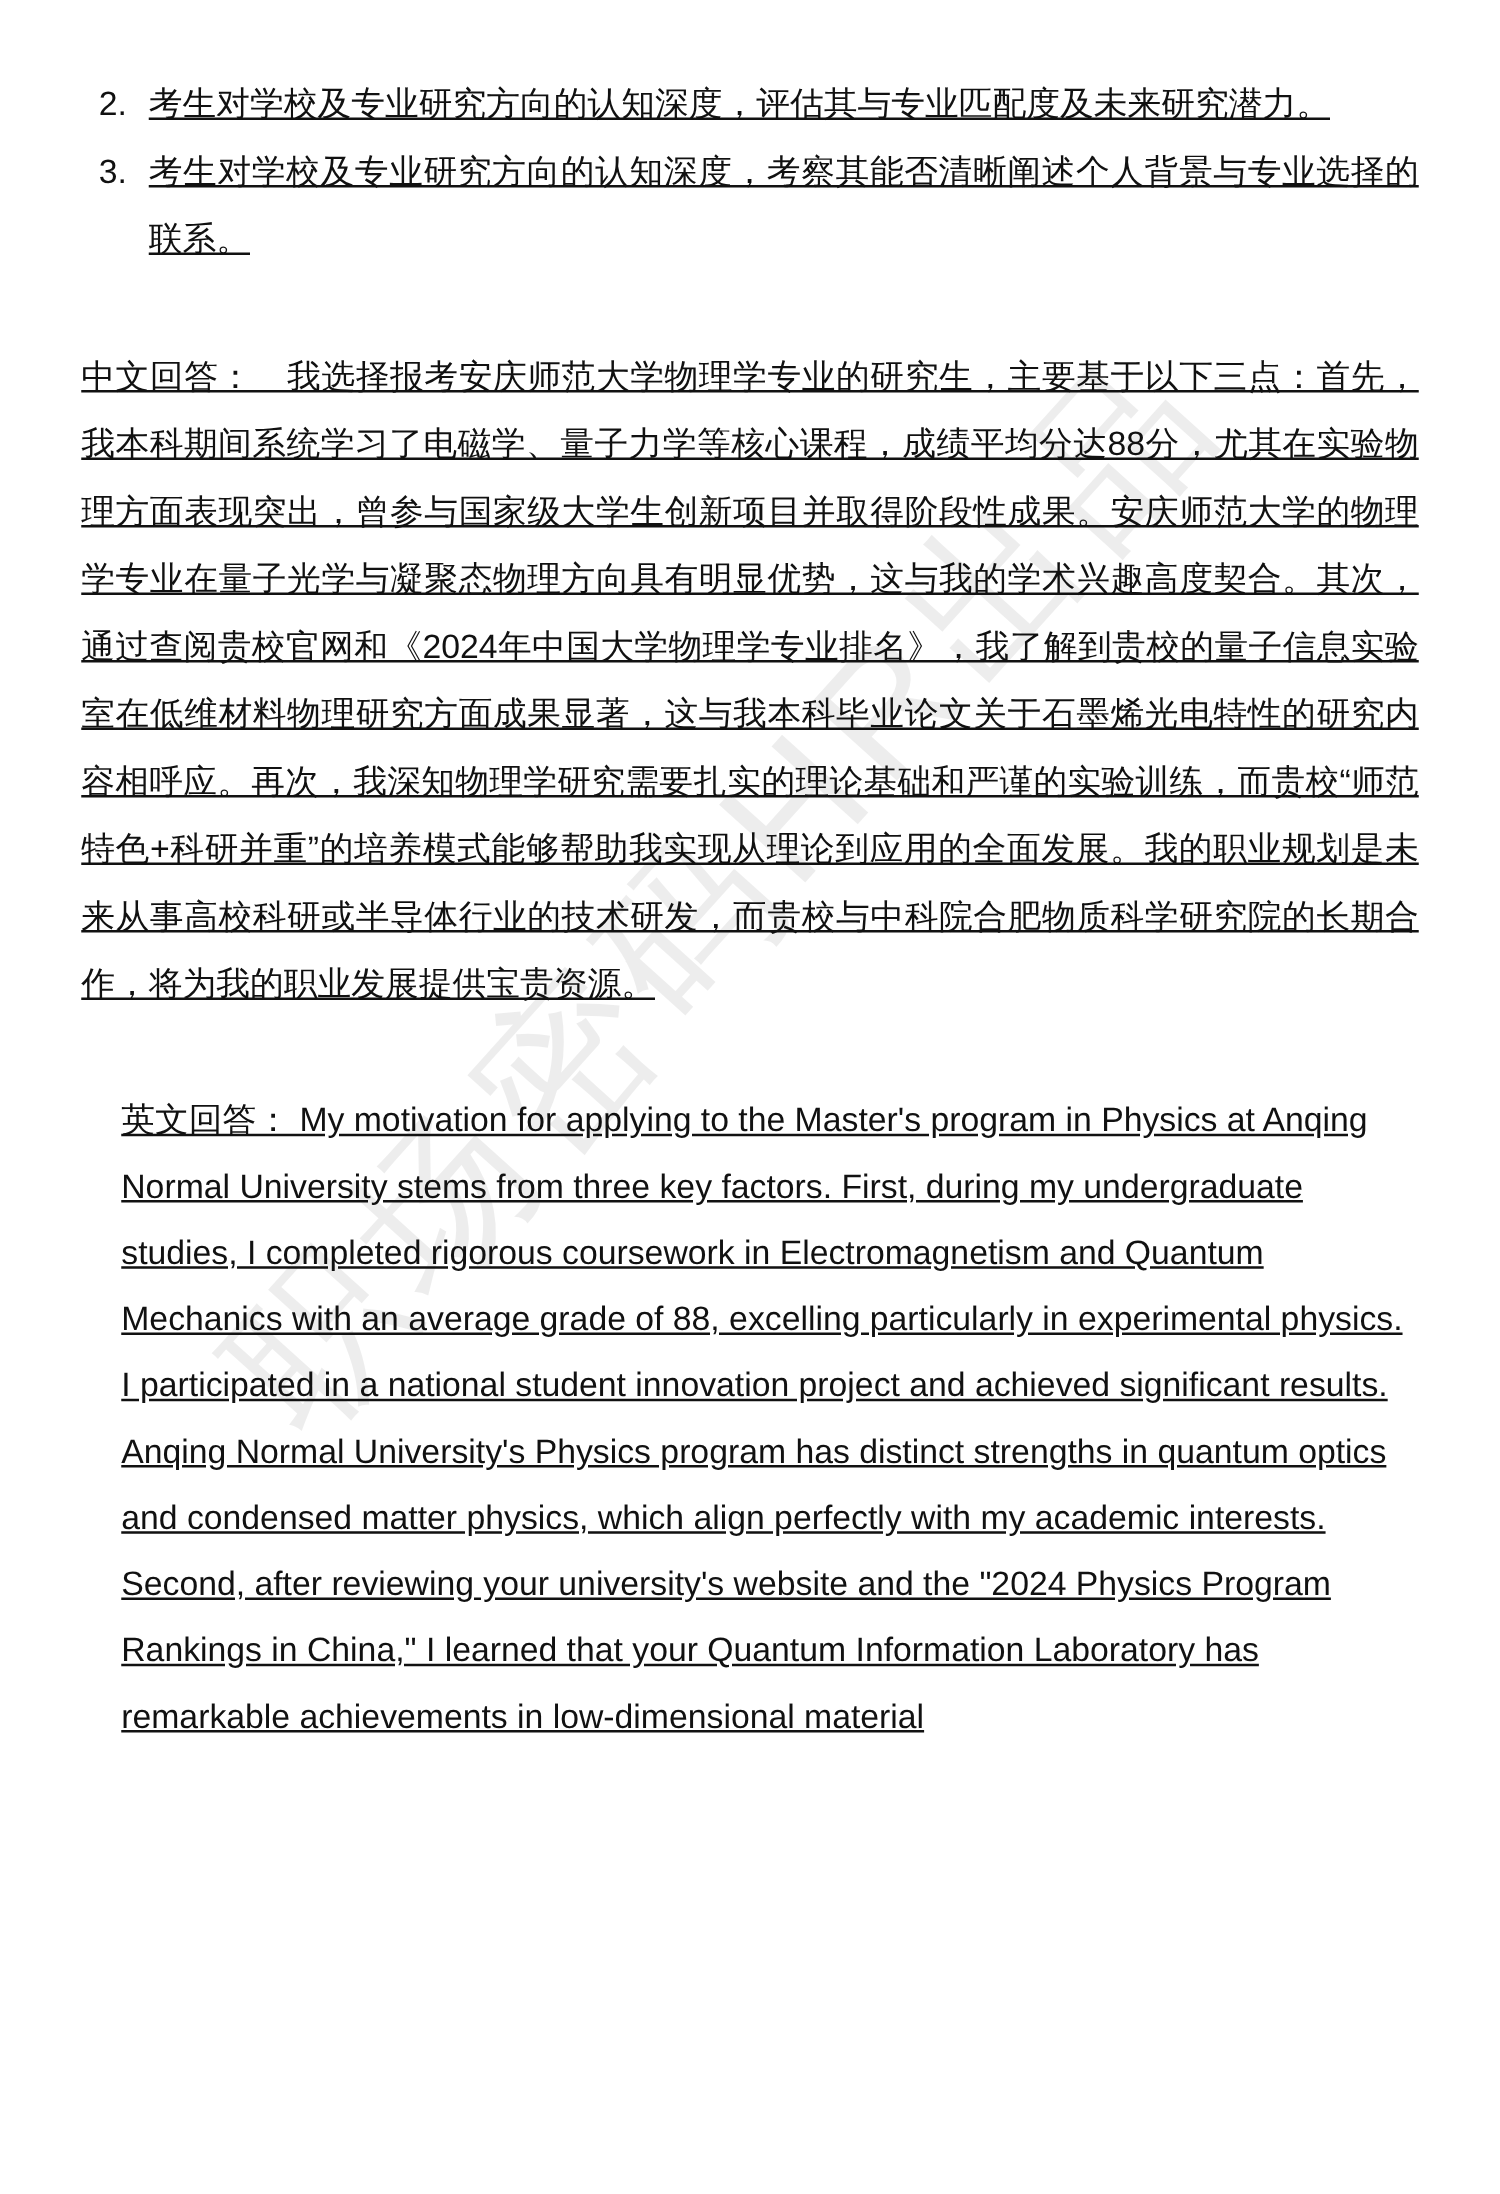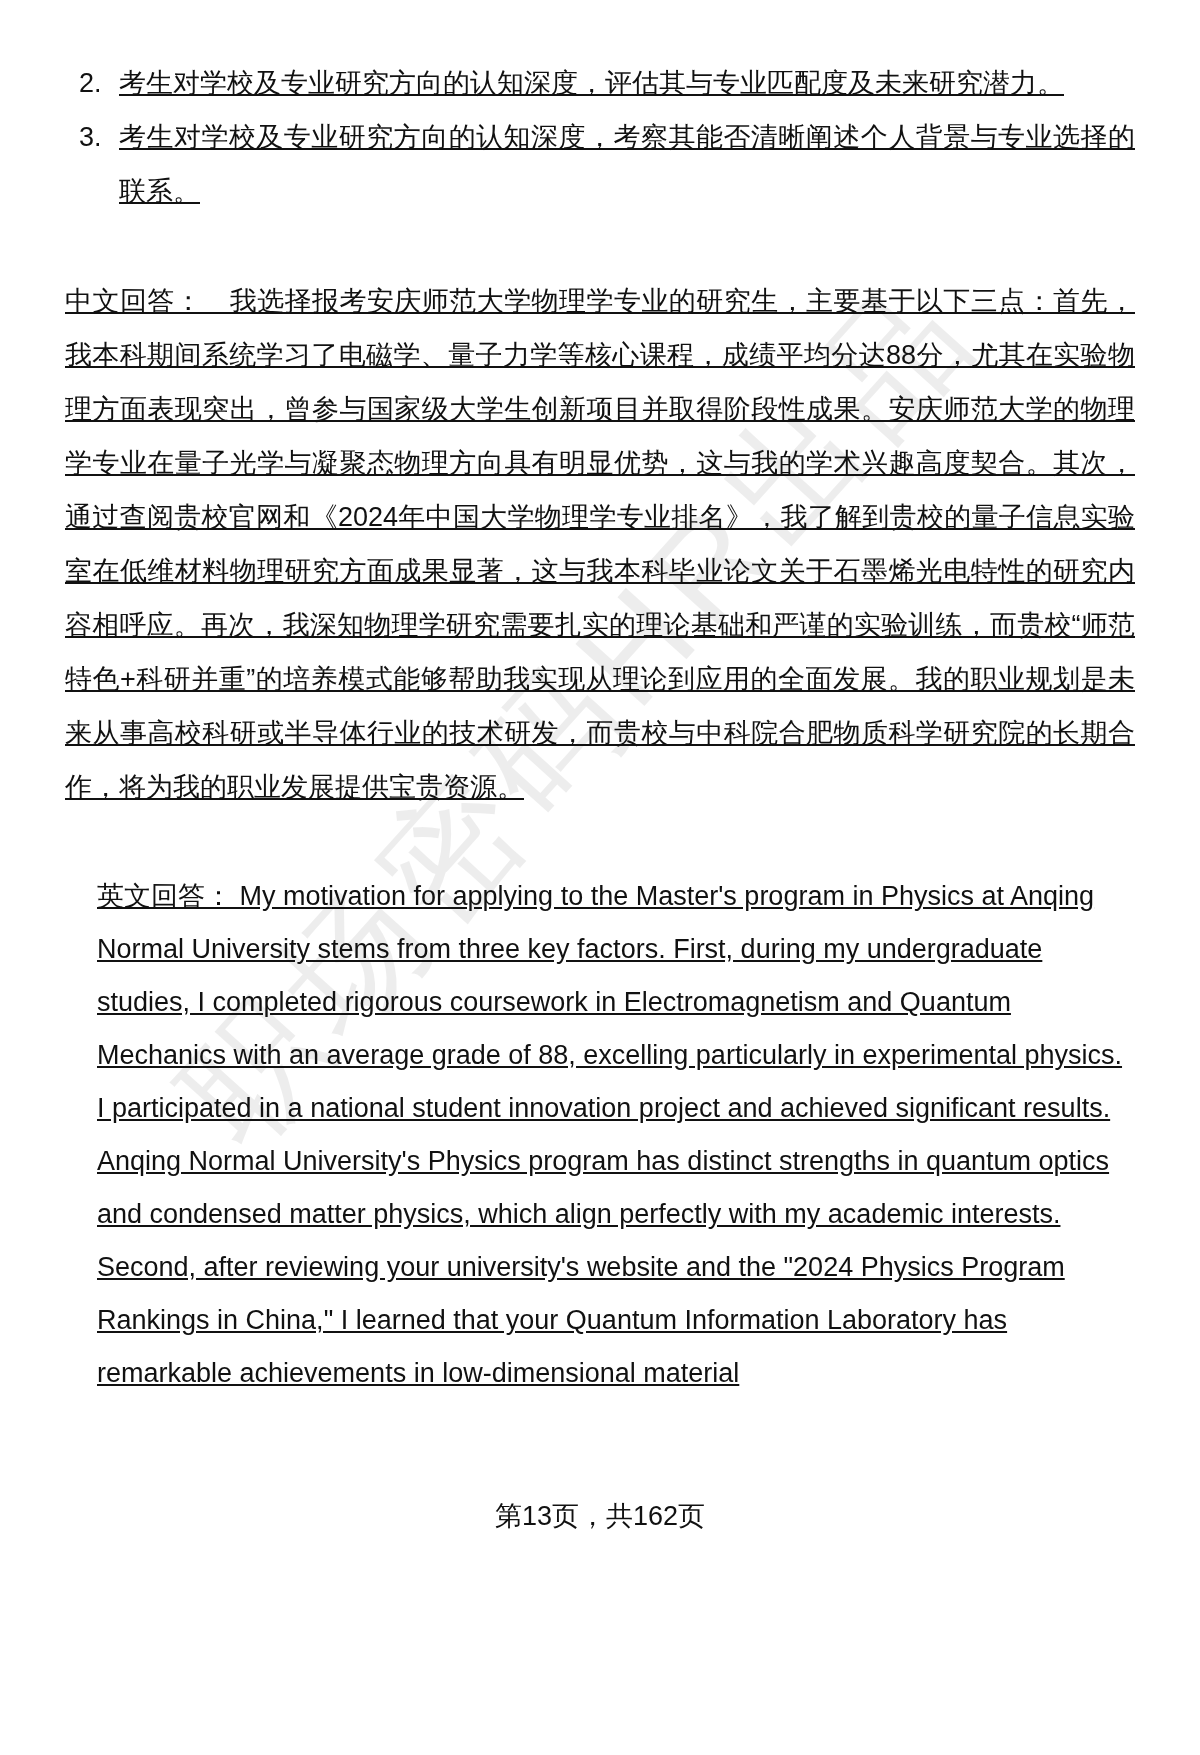--- a/index.html
+++ b/index.html
@@ -93,15 +93,14 @@
         <span class="txt">考生对学校及专业研究方向的认知深度，考察其能否清晰阐述个人背景与专业选择的联系。</span>
       </div>
     </div>
 
     <p class="para zh">中文回答：　我选择报考安庆师范大学物理学专业的研究生，主要基于以下三点：首先，我本科期间系统学习了电磁学、量子力学等核心课程，成绩平均分达88分，尤其在实验物理方面表现突出，曾参与国家级大学生创新项目并取得阶段性成果。安庆师范大学的物理学专业在量子光学与凝聚态物理方向具有明显优势，这与我的学术兴趣高度契合。其次，通过查阅贵校官网和《2024年中国大学物理学专业排名》，我了解到贵校的量子信息实验室在低维材料物理研究方面成果显著，这与我本科毕业论文关于石墨烯光电特性的研究内容相呼应。再次，我深知物理学研究需要扎实的理论基础和严谨的实验训练，而贵校“师范特色+科研并重”的培养模式能够帮助我实现从理论到应用的全面发展。我的职业规划是未来从事高校科研或半导体行业的技术研发，而贵校与中科院合肥物质科学研究院的长期合作，将为我的职业发展提供宝贵资源。</p>
 
     <p class="para en">英文回答：  My motivation for applying to the Master's program in Physics at Anqing Normal University stems from three key factors. First, during my undergraduate studies, I completed rigorous coursework in Electromagnetism and Quantum Mechanics with an average grade of 88, excelling particularly in experimental physics. I participated in a national student innovation project and achieved significant results. Anqing Normal University's Physics program has distinct strengths in quantum optics and condensed matter physics, which align perfectly with my academic interests. Second, after reviewing your university's website and the "2024 Physics Program Rankings in China," I learned that your Quantum Information Laboratory has remarkable achievements in low-dimensional material</p>
 
   </div>
 
-  <div class="footer">第13页，共162页</div>
 
 </div>
 
 </body></html>

